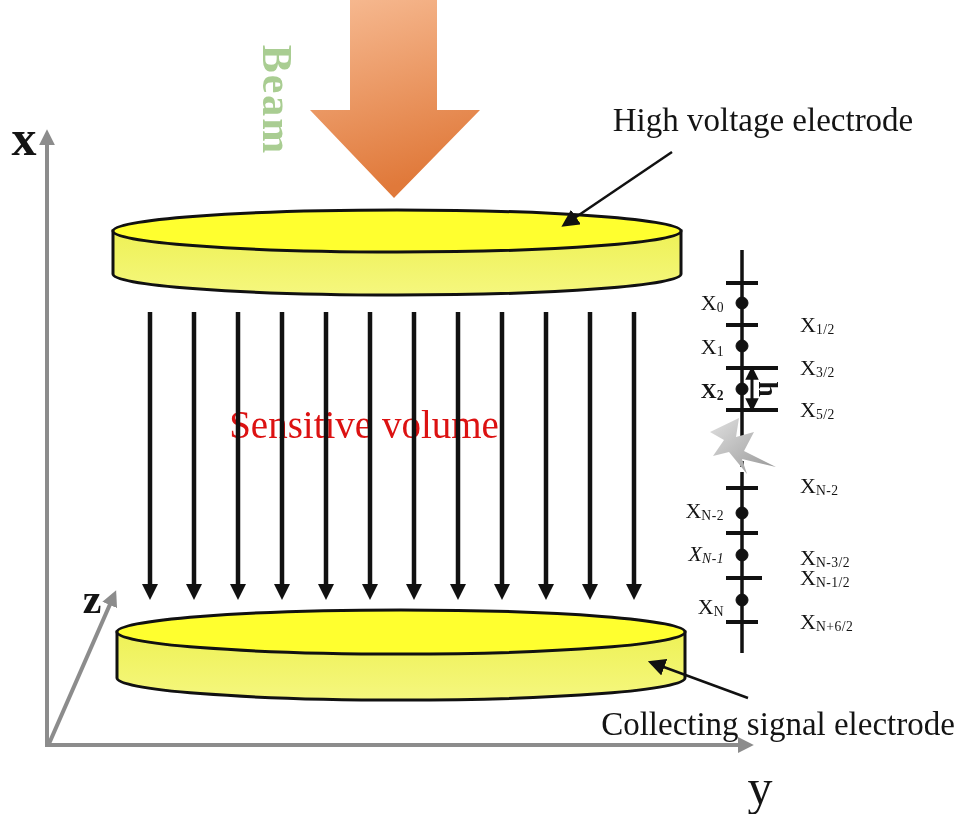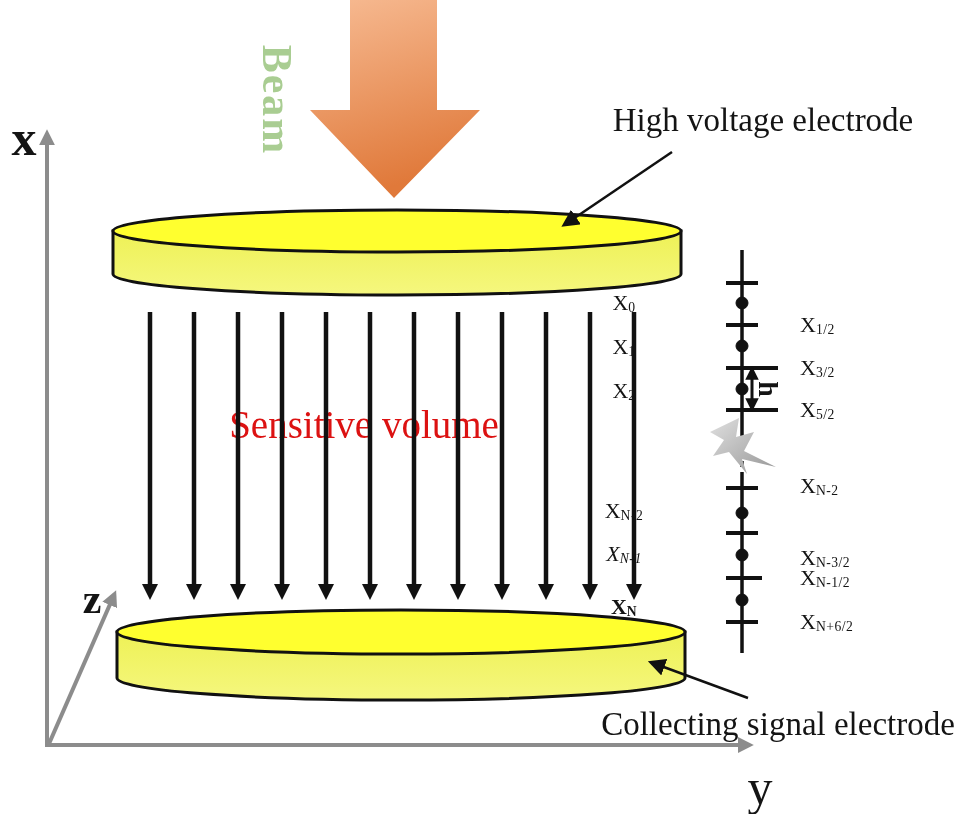--- a/index.html
+++ b/index.html
@@ -12,21 +12,21 @@
   .z1{z-index:1;}
   .z3{z-index:3;}
   .sensitive{font-size:39px;color:#dc1212;}
   .annot{font-size:33px;}
   .axisletter{font-size:50px;}
   .axisletter-z{font-size:42px;font-weight:bold;}
   .beamtxt{font-size:42px;font-weight:bold;color:#a9cd92;transform:translate(-50%,-50%) rotate(90deg);letter-spacing:2px;}
   .hlabel{font-size:28px;font-weight:bold;transform:translate(-50%,-50%) rotate(90deg);}
   .nl{position:absolute;height:28px;line-height:28px;font-size:22px;color:#141414;z-index:3;}
   .nl sub{font-size:0.62em;vertical-align:-0.18em;letter-spacing:0.5px;}
-  .nl-left{left:544px;width:160px;text-align:center;}
+  .nl-left{left:564px;width:160px;text-align:right;}
   .nl-right{left:800px;width:176px;text-align:left;}
 </style>
 </head>
 <body>
 
 <div class="canvas">
 
   <div class="txt sensitive z1" style="left:364px;top:424px;">Sensitive volume</div>
 
   <svg width="976" height="814" viewBox="0 0 976 814">
@@ -132,24 +132,24 @@
   <div class="txt axisletter z3" style="left:24px;top:138px;font-weight:bold;">x</div>
 
   <div class="txt axisletter z3" style="left:760px;top:787px;">y</div>
 
   <div class="txt axisletter-z z3" style="left:92px;top:599px;">z</div>
 
   <div class="txt hlabel z3" style="left:768px;top:389px;">h</div>
 
   <div class="nl nl-left" style="top:289px;"><span>X</span><sub>0</sub></div>
   <div class="nl nl-left" style="top:333px;"><span>X</span><sub>1</sub></div>
-  <div class="nl nl-left" style="top:377px;"><span>X</span><sub>2</sub></div>
+  <div class="nl nl-left" style="top:377px;font-weight:bold;"><span>X</span><sub>2</sub></div>
   <div class="nl nl-left" style="top:497px;"><span>X</span><sub>N-2</sub></div>
   <div class="nl nl-left" style="top:540px;font-style:italic;"><span>X</span><sub>N-1</sub></div>
-  <div class="nl nl-left" style="top:593px;font-weight:bold;"><span>X</span><sub>N</sub></div>
+  <div class="nl nl-left" style="top:593px;"><span>X</span><sub>N</sub></div>
 
   <div class="nl nl-right" style="top:311px;"><span>X</span><sub>1/2</sub></div>
   <div class="nl nl-right" style="top:354px;"><span>X</span><sub>3/2</sub></div>
   <div class="nl nl-right" style="top:396px;"><span>X</span><sub>5/2</sub></div>
   <div class="nl nl-right" style="top:472px;"><span>X</span><sub>N-2</sub></div>
   <div class="nl nl-right" style="top:544px;"><span>X</span><sub>N-3/2</sub></div>
   <div class="nl nl-right" style="top:564px;"><span>X</span><sub>N-1/2</sub></div>
   <div class="nl nl-right" style="top:608px;"><span>X</span><sub>N+6/2</sub></div>
 
 </div>

